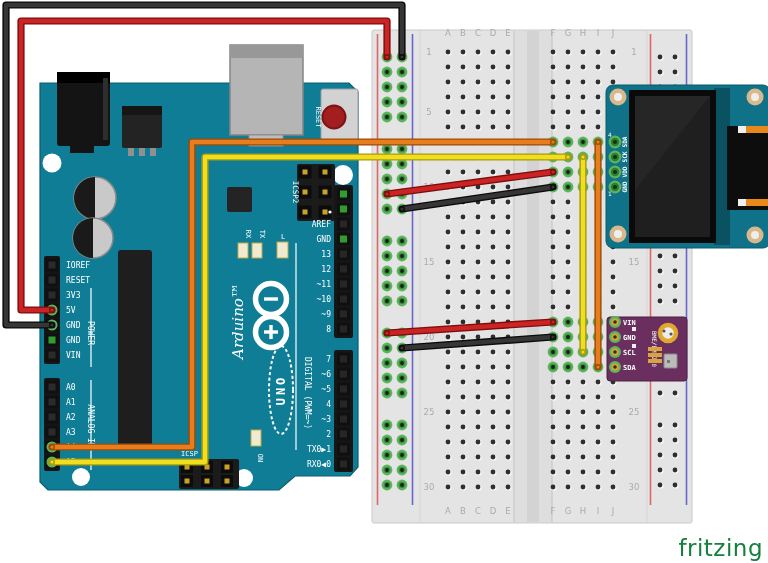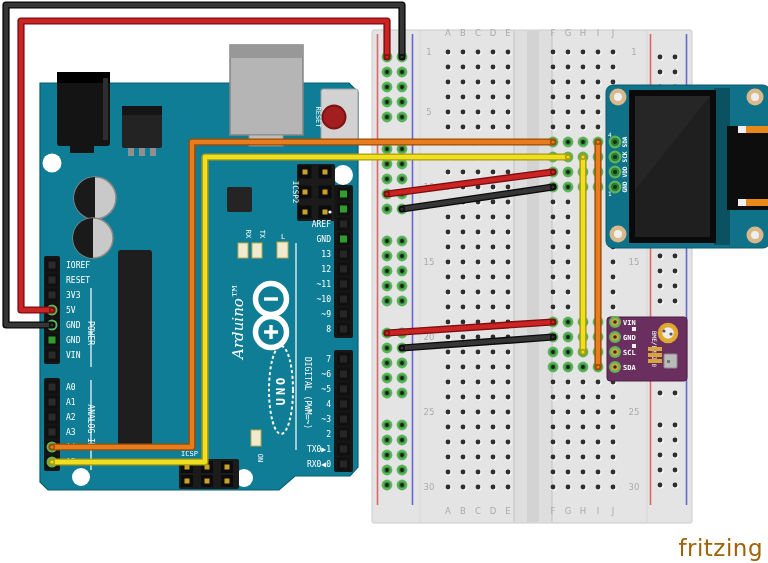--- a/index.html
+++ b/index.html
@@ -1,20 +1,20 @@
 <!DOCTYPE html>
 <html><head>
 <meta charset="utf-8">
 <style>
   html,body{margin:0;padding:0;background:#fff;}
   .stage{position:relative;width:768px;height:563px;background:#ffffff;overflow:hidden;
          font-family:"DejaVu Sans",sans-serif;}
   .stage svg{position:absolute;left:0;top:0;}
   .fritzing-logo{position:absolute;right:5px;bottom:3px;font-size:23px;line-height:1;
-         color:#a16207;letter-spacing:0.5px;font-family:"DejaVu Sans",sans-serif;}
+         color:#15803d;letter-spacing:0.5px;font-family:"DejaVu Sans",sans-serif;}
 </style>
 </head>
 <body>
 
 <div class="stage">
   <svg id="scene" width="768" height="563" viewBox="0 0 768 563">
       <g>
         <rect x="372" y="30" width="320" height="493" rx="2" fill="#e4e4e4" stroke="#c9c9c9" stroke-width="1"></rect>
         <rect x="514" y="31" width="38" height="491" fill="#dedede"></rect>
         <rect x="527" y="31" width="12" height="491" fill="#d3d3d3"></rect>

